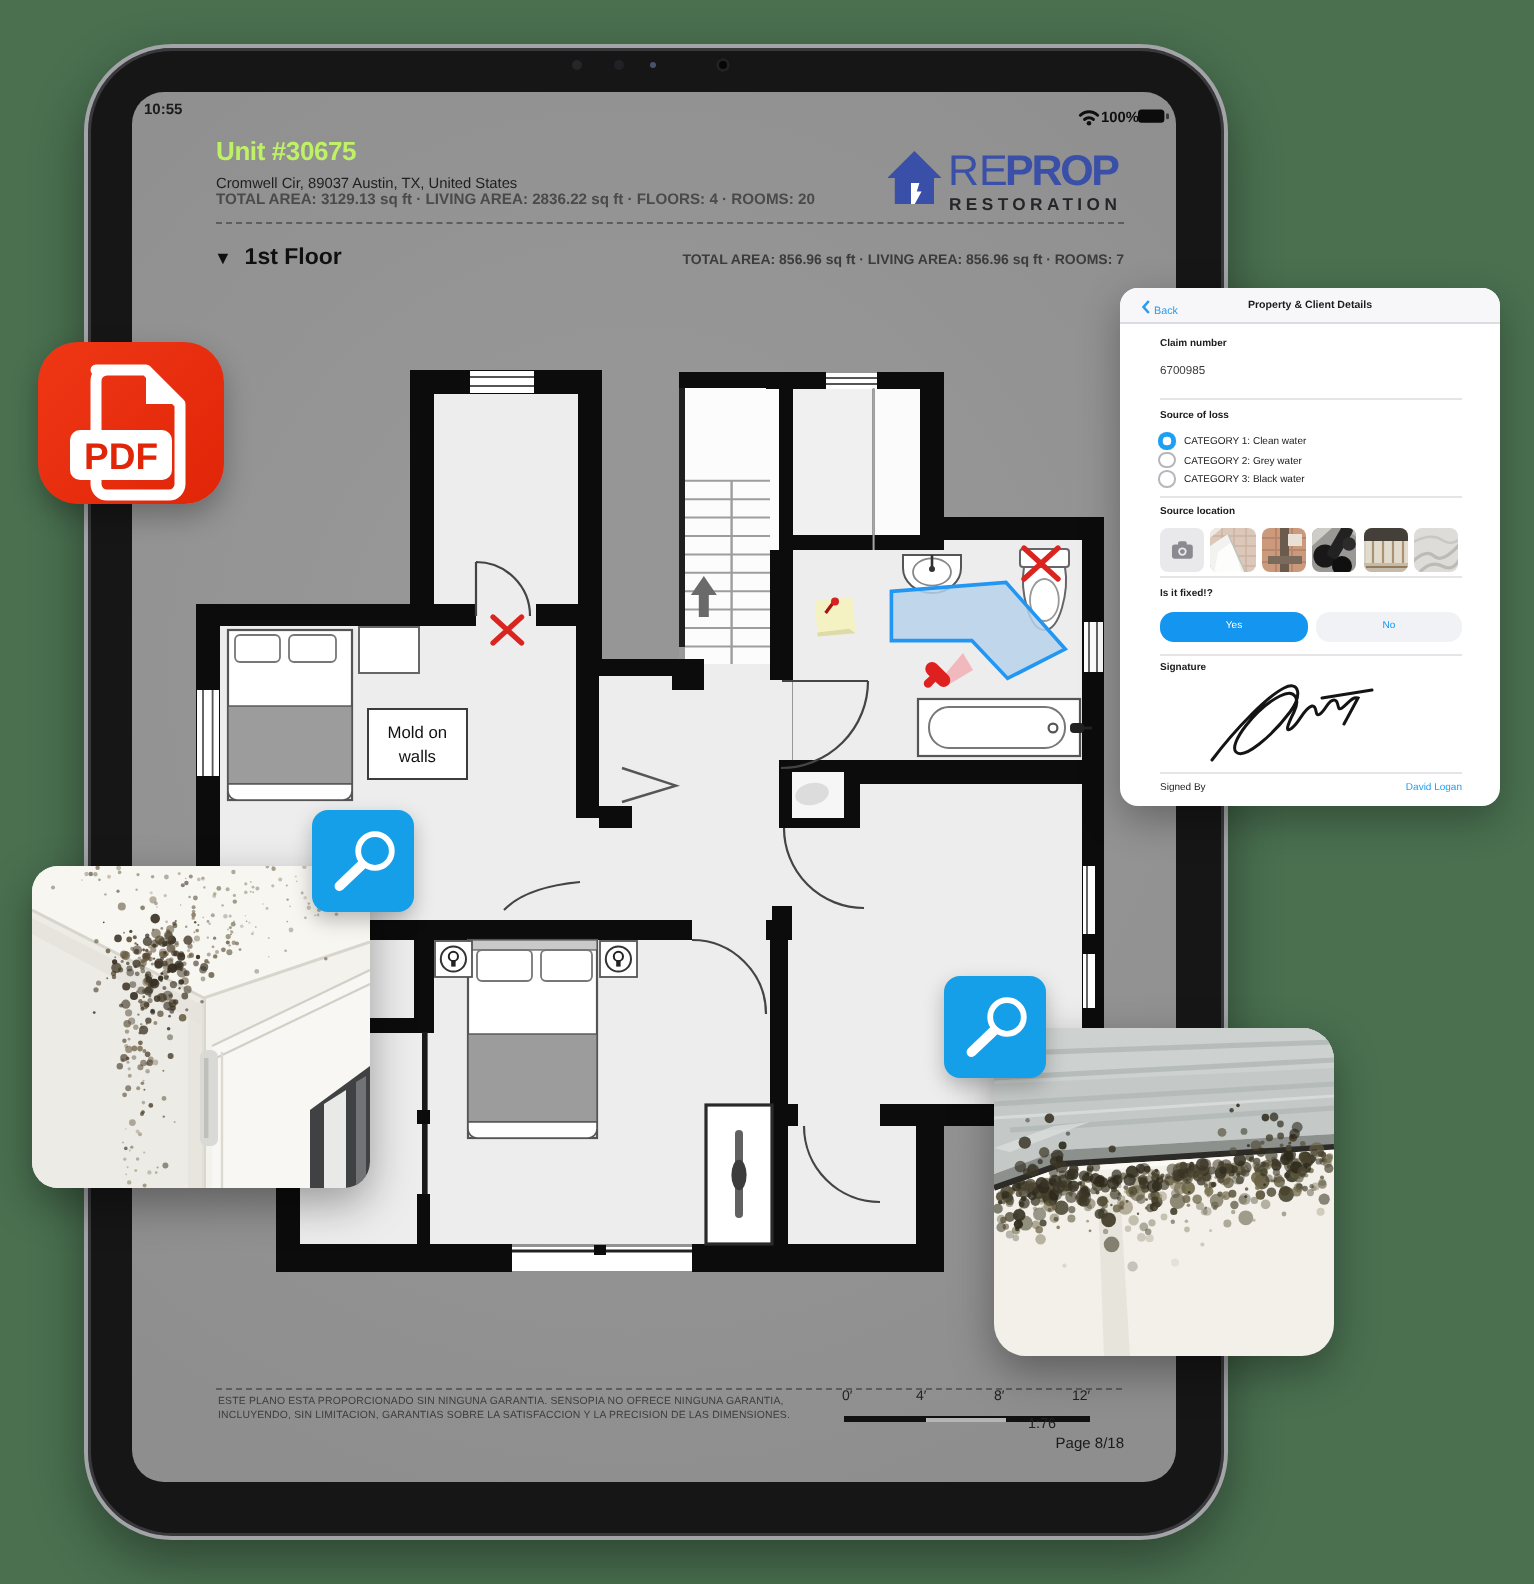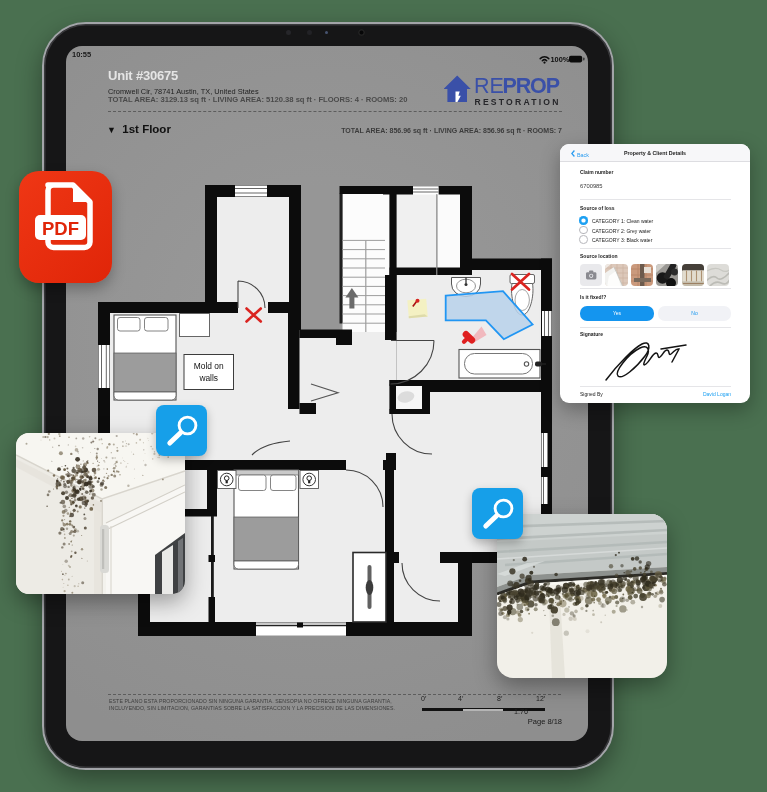--- a/index.html
+++ b/index.html
@@ -12,21 +12,21 @@
   background:#161617; border:2.5px solid #a2a4a8;
   box-shadow: 0 10px 26px rgba(0,0,0,.38), inset 0 0 0 1.5px #39393c; }
 #screen { left:66px; top:46px; width:522px; height:695px; border-radius:16px;
   background:#969696; overflow:hidden; }
 #screen::after { content:""; position:absolute; left:0; top:0; width:100%; height:100%; background:radial-gradient(ellipse 90% 70% at 48% 42%, rgba(255,255,255,0.045), rgba(0,0,0,0.055) 92%); }
 .dot { border-radius:50%; }
 
 
 #clock { left:72px; top:50px; font-size:7.5px; font-weight:bold; color:#1b1b1b; }
 #stat { left:536px; top:51px; width:52px; height:12px; }
-#unit { left:108px; top:68px; font-size:13px; font-weight:bold; color:#e5e5e5; letter-spacing:-0.2px;}
+#unit { left:108px; top:68px; font-size:13px; font-weight:bold; color:#bef264; letter-spacing:-0.2px;}
 #addr { left:108px; top:87px; font-size:7.4px; color:#1f1f1f; }
 #tot1 { left:108px; top:94.5px; font-size:7.6px; font-weight:bold; color:#4a4a4a; }
 .dash { border-top:1.2px dashed #5d5d5d; height:0; }
 #floorrow { left:107px; top:123px; font-size:11.5px; font-weight:bold; color:#101010; }
 #tot2 { left:250px; top:127px; width:312px; font-size:7px; font-weight:bold; color:#3c3c3c; text-align:right; }
 
 
 #foot1 { left:109px; top:697.5px; font-size:5.2px; color:#3d3d3d; line-height:7.5px; letter-spacing:.1px;}
 #ratio { left:480px; top:707px; width:82px; font-size:7.2px; color:#222; text-align:center;}
 #page { left:440px; top:716.5px; width:122px; font-size:7.5px; color:#1a1a1a; text-align:right;}
@@ -43,21 +43,21 @@
 .chr { position:absolute; left:20px; width:151px; border-top:1px solid #e5e5e8; height:0;}
 .bold { font-weight:bold; }
 .radio { position:absolute; left:19px; width:8.6px; height:8.6px; border-radius:50%; }
 .thumb { position:absolute; width:22.3px; height:22.4px; border-radius:4px; overflow:hidden; top:119.5px;}
 #yesbtn { position:absolute; left:20px; top:161.5px; width:74px; height:15px; background:#1495ef; border-radius:7px;
   color:#fff; text-align:center; line-height:15px; }
 #nobtn { position:absolute; left:98px; top:161.5px; width:73px; height:15px; background:#f1f2f6; border-radius:7px;
   color:#1495ef; text-align:center; line-height:15px; }
 
 
-#pdficon { left:19px; top:171px; width:93px; height:112px; border-radius:20px;
+#pdficon { left:19px; top:171px; width:93px; height:81px; border-radius:20px;
   background:linear-gradient(135deg,#ef3715 0%,#e02508 100%); box-shadow:0 6px 14px rgba(0,0,0,.28); }
 .mag { width:51px; height:51px; border-radius:8px; background:#169fe9; box-shadow:0 4px 10px rgba(0,0,0,.25);}
 #mag1 { left:156px; top:405px; }
 #mag2 { left:472px; top:488px; }
 #photo1 { left:16px; top:433px; width:169px; height:161px; border-radius:13px; overflow:hidden;
   box-shadow:0 8px 22px rgba(0,0,0,.35); }
 #photo2 { left:497px; top:514px; width:170px; height:164px; border-radius:16px; overflow:hidden;
   box-shadow:0 8px 22px rgba(0,0,0,.35); }
 </style>
 </head>
@@ -71,22 +71,22 @@
     <path d="M4.2,5.6 a6.1,6.1 0 0 1 8.6,0" stroke-width="1.5"></path>
     <path d="M6.3,7.7 a3.2,3.2 0 0 1 4.4,0" stroke-width="1.5"></path>
   </g>
   <circle cx="8.5" cy="9.6" r="1.15" fill="#0e0e0e"></circle>
   <text x="14.5" y="9.2" font-size="7.4" font-weight="bold" fill="#0e0e0e" font-family="Liberation Sans">100%</text>
   <rect x="33" y="2.8" width="13.2" height="6.6" rx="1.8" fill="#0c0c0c"></rect>
   <rect x="47" y="4.6" width="1.5" height="3" rx="0.75" fill="#3a3a3a"></rect>
 </svg>
 </div>
 <div class="abs" id="unit">Unit #30675</div>
-<div class="abs" id="addr">Cromwell Cir, 78741 Austin, TX, United States</div>
-<div class="abs" id="tot1">TOTAL AREA: 3129.13 sq ft · LIVING AREA: 5120.38 sq ft · FLOORS: 4 · ROOMS: 20</div>
+<div class="abs" id="addr">Cromwell Cir, 89037 Austin, TX, United States</div>
+<div class="abs" id="tot1">TOTAL AREA: 3129.13 sq ft · LIVING AREA: 2836.22 sq ft · FLOORS: 4 · ROOMS: 20</div>
 <div class="abs dash" style="left:108px; top:111px; width:454px;"></div>
 <div class="abs" id="floorrow"><span style="font-size:9px;">▼</span>&nbsp; 1st Floor</div>
 <div class="abs" id="tot2">TOTAL AREA: 856.96 sq ft · LIVING AREA: 856.96 sq ft · ROOMS: 7</div>
 <div class="abs" style="left:444px; top:70px; width:122px; height:38px;">
 <svg width="122" height="38" viewBox="0 0 122 38">
   <g fill="#3a50a8">
     <path d="M13.2,5.5 L26.8,19 L23,19 L23,32 L3.4,32 L3.4,19 L-0.4,19 Z"></path>
   </g>
   <path d="M11.5,32 V21.5 h4.2 l-1.3,4.2 h2.4 l-3.4,6.3 z" fill="#fff"></path>
   <text x="30" y="22.5" font-family="Liberation Sans" font-size="21.5" font-weight="normal" fill="#3a50a8">RE</text>

